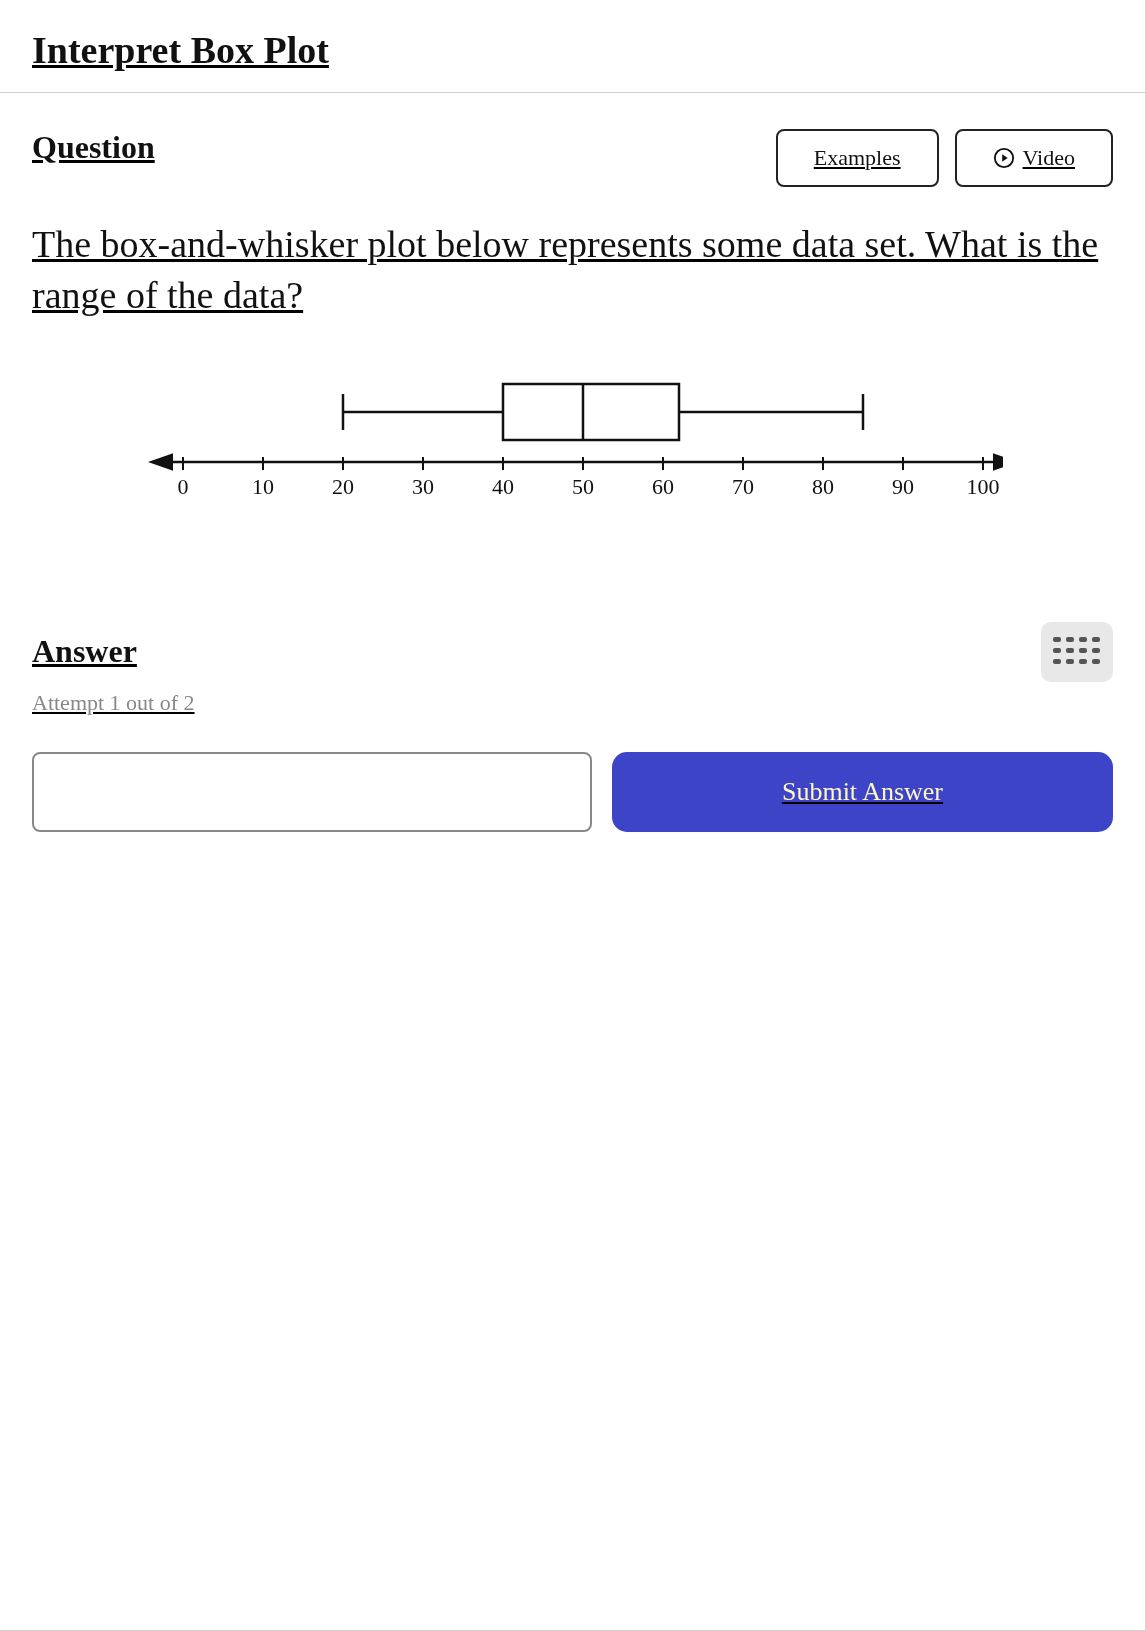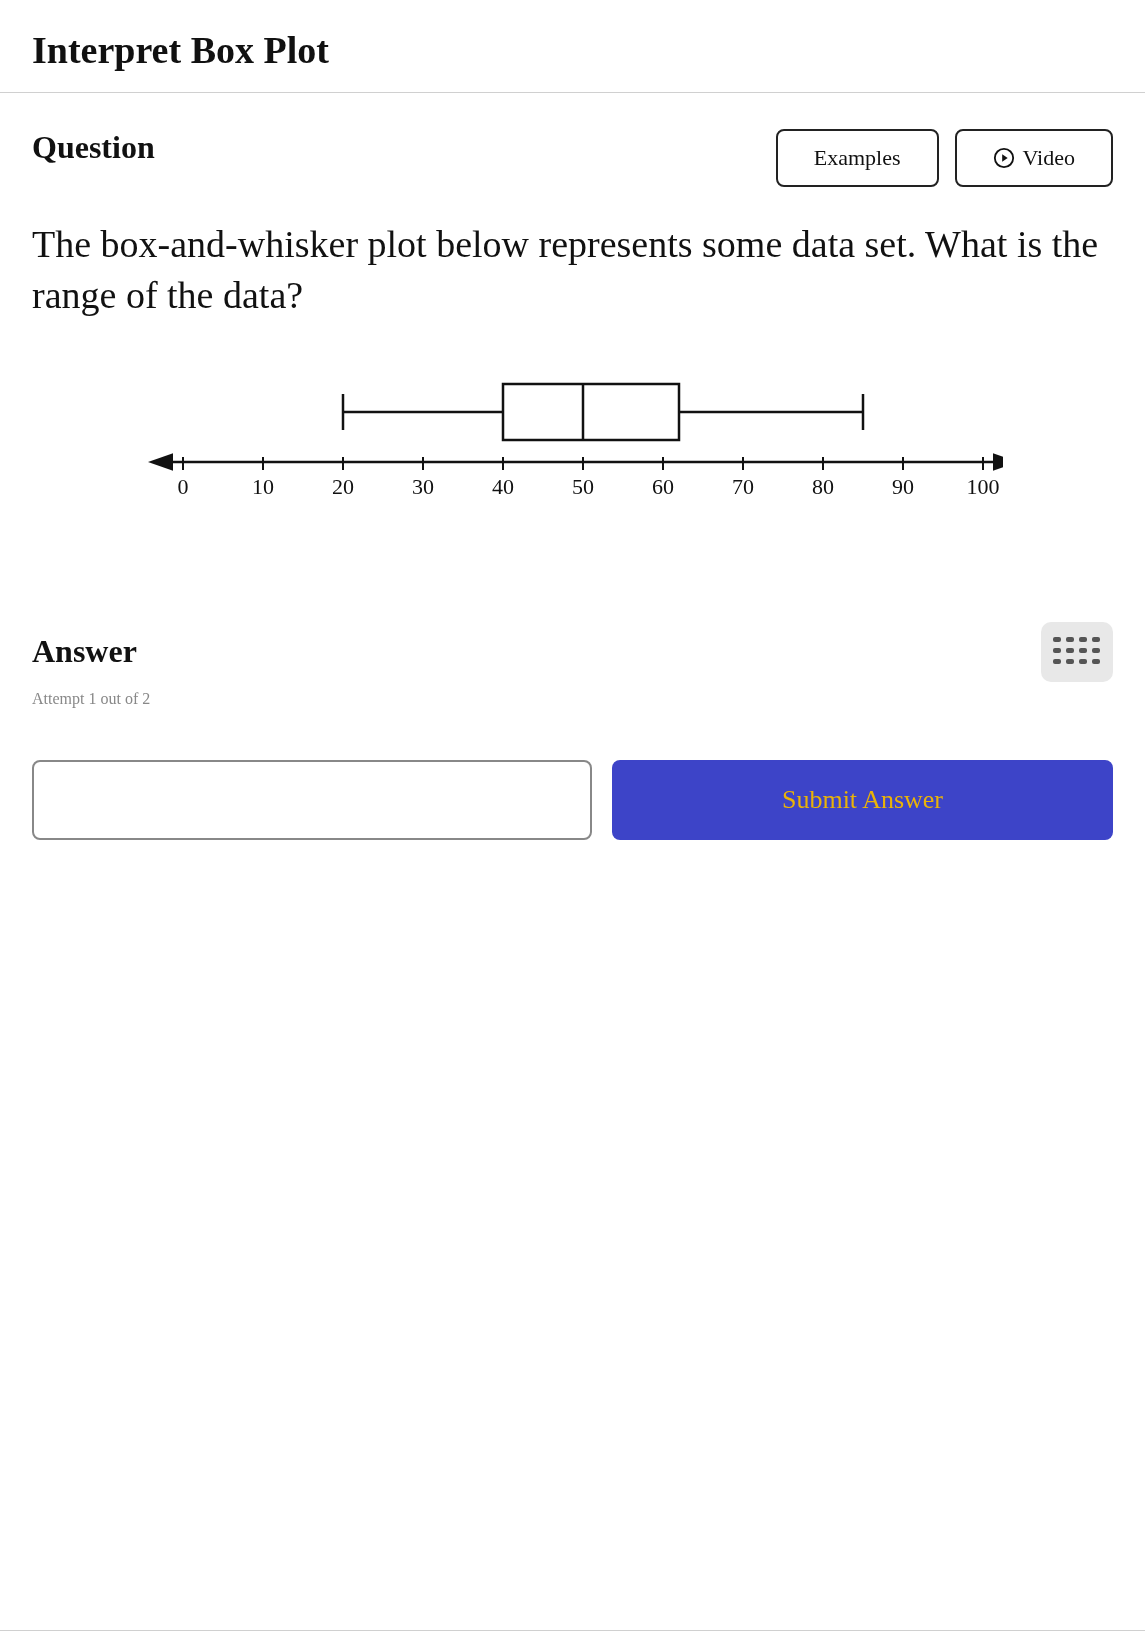--- a/index.html
+++ b/index.html
@@ -15,20 +15,21 @@
       min-height: 1631px;
       padding: 0;
     }
 
     .page-container {
       width: 1145px;
       min-height: 1631px;
       background: #fff;
       display: flex;
       flex-direction: column;
+      text-decoration: underline;
     }
 
     .header {
       padding: 28px 32px 20px 32px;
       border-bottom: 1.5px solid #d0d0d0;
     }
 
     .header-title {
       font-size: 38px;
       font-weight: 700;
@@ -133,24 +134,24 @@
     }
 
     .keyboard-icon-dots span {
       width: 8px;
       height: 5px;
       background: #555;
       border-radius: 2px;
     }
 
     .attempt-text {
-      font-size: 16px;
+      font-size: 22px;
       color: #888888;
       font-family: Georgia, serif;
-      margin-bottom: 52px;
+      margin-bottom: 36px;
     }
 
     .answer-input-row {
       display: flex;
       align-items: center;
       gap: 20px;
       margin-bottom: 40px;
     }
 
     .answer-input {
@@ -161,23 +162,23 @@
       font-size: 24px;
       padding: 0 16px;
       background: #fff;
       outline: none;
     }
 
     .submit-btn {
       flex: 1;
       height: 80px;
       background: #3d44c8;
-      color: #eab308;
+      color: #fef9c3;
       border: none;
-      border-radius: 8px;
+      border-radius: 15px;
       font-size: 26px;
       font-family: Georgia, serif;
       font-weight: 500;
       cursor: pointer;
     }
 
     .bottom-divider {
       margin-top: auto;
       border: none;
       border-top: 1.5px solid #d0d0d0;

